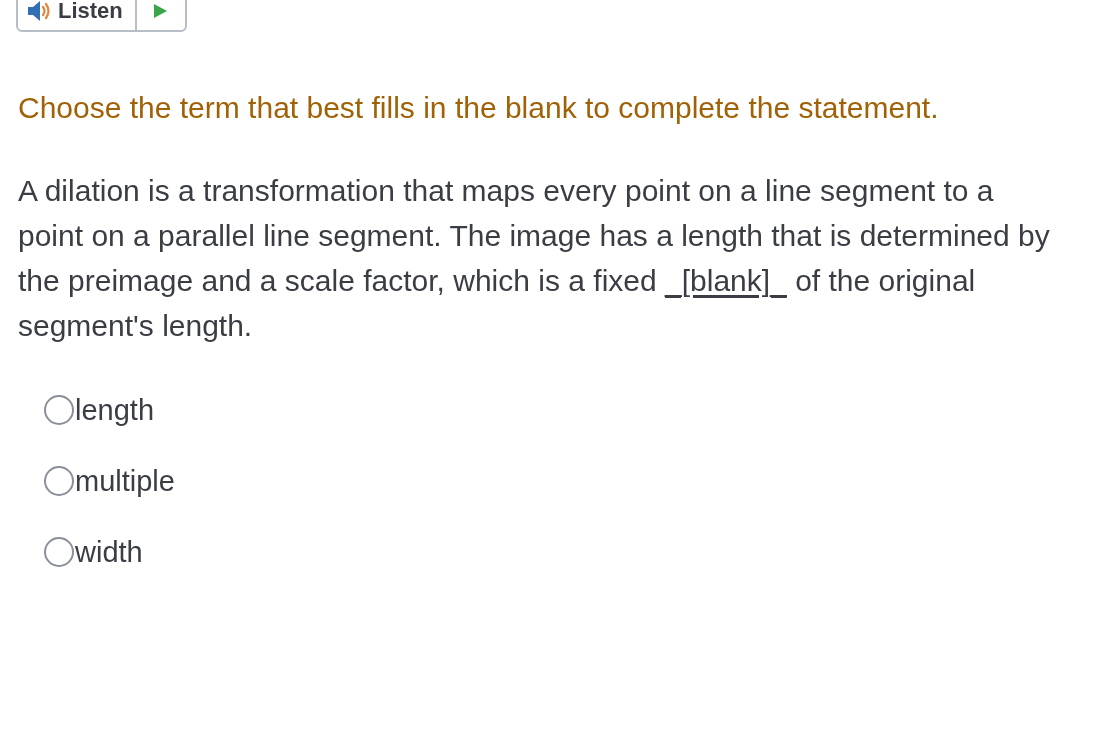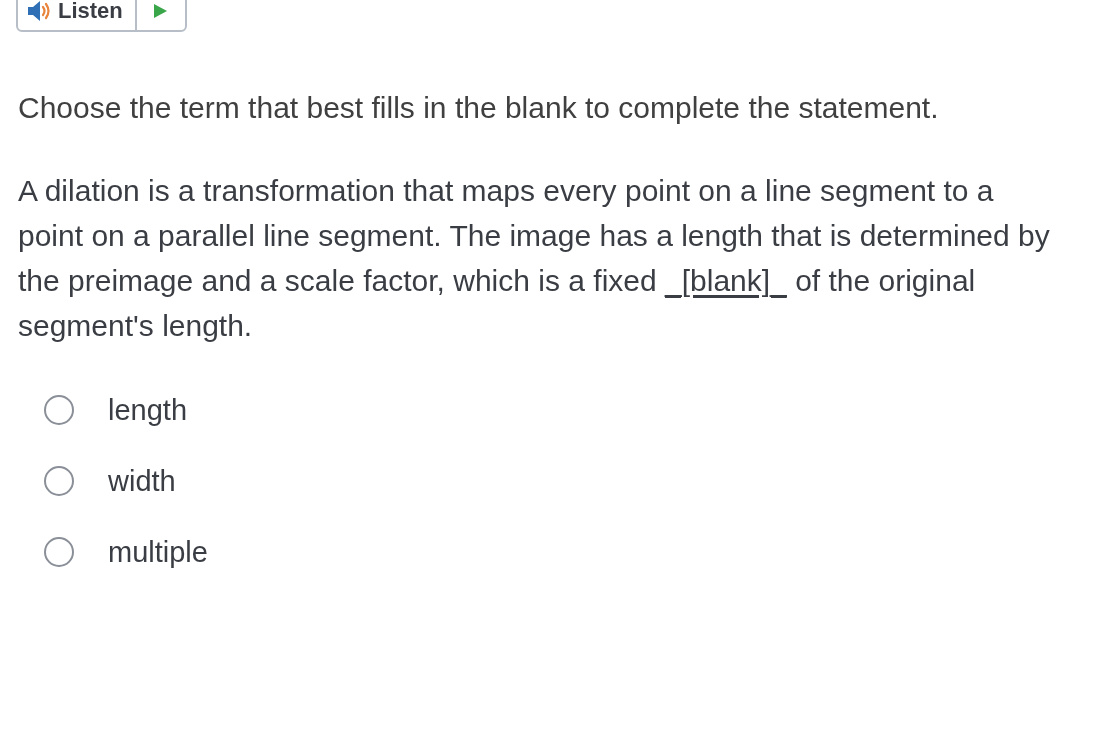--- a/index.html
+++ b/index.html
@@ -53,21 +53,21 @@
       width: 18px;
       height: 18px;
       display: block;
     }
     .content {
       padding: 16px 18px 0 18px;
     }
     .instruction {
       font-size: 30px;
       line-height: 1.45;
-      color: #404040;
+      color: #a16207;
       margin-top: 30px;
       margin-bottom: 38px;
       max-width: 1020px;
     }
     .question {
       font-size: 30px;
       line-height: 1.5;
       color: #3a3e44;
       max-width: 1040px;
     }
@@ -79,21 +79,21 @@
       text-underline-offset: 4px;
       text-align: center;
     }
     .options {
       margin-top: 46px;
       padding-left: 26px;
     }
     .option {
       display: flex;
       align-items: center;
-      gap: 34px;
+      gap: 1px;
       margin-bottom: 34px;
       cursor: pointer;
       margin-top: 38px;
     }
     .radio-circle {
       width: 30px;
       height: 30px;
       border: 2.5px solid #8a8f98;
       border-radius: 50%;
       flex-shrink: 0;
@@ -136,23 +136,23 @@
     <span>A dilation is a transformation that maps every point on a line segment to a point on a parallel line segment. The image has a length that is determined by the preimage and a scale factor, which is a fixed </span><span class="blank-wrapper"><span class="blank">_[blank]_</span></span><span> of the original segment's length.</span>
   </p>
 
   <div class="options">
     <div class="option">
       <div class="radio-circle"></div>
       <span class="option-label">length</span>
     </div>
     <div class="option">
       <div class="radio-circle"></div>
-      <span class="option-label">width</span>
+      <span class="option-label">multiple</span>
     </div>
     <div class="option">
       <div class="radio-circle"></div>
-      <span class="option-label">multiple</span>
+      <span class="option-label">width</span>
     </div>
   </div>
 </div>
 
 
 
 
 </body></html>

